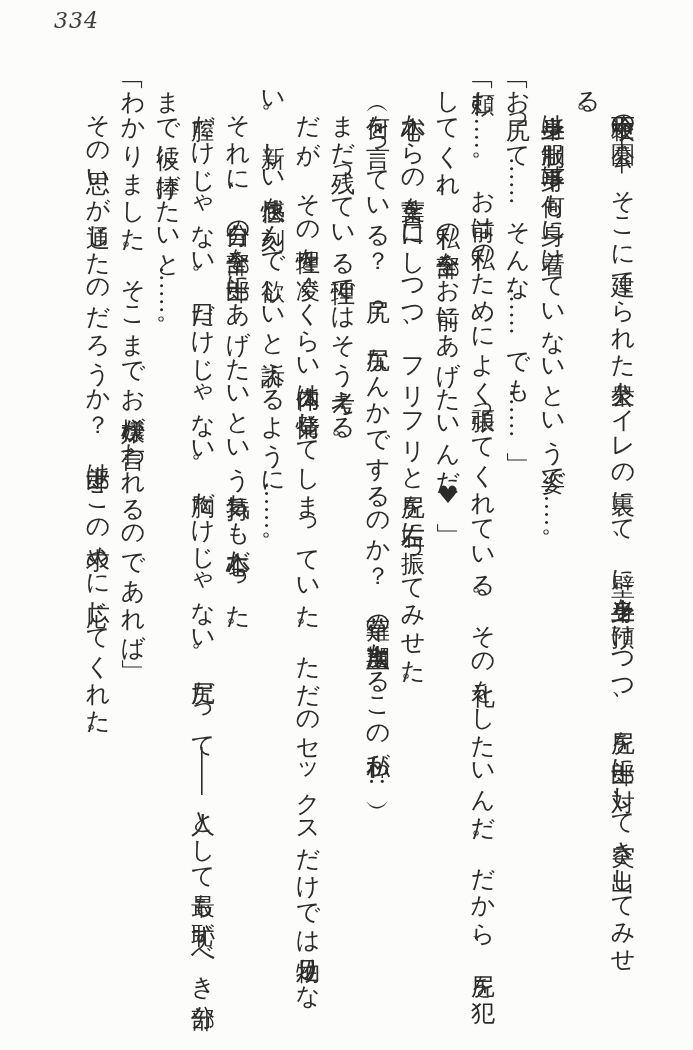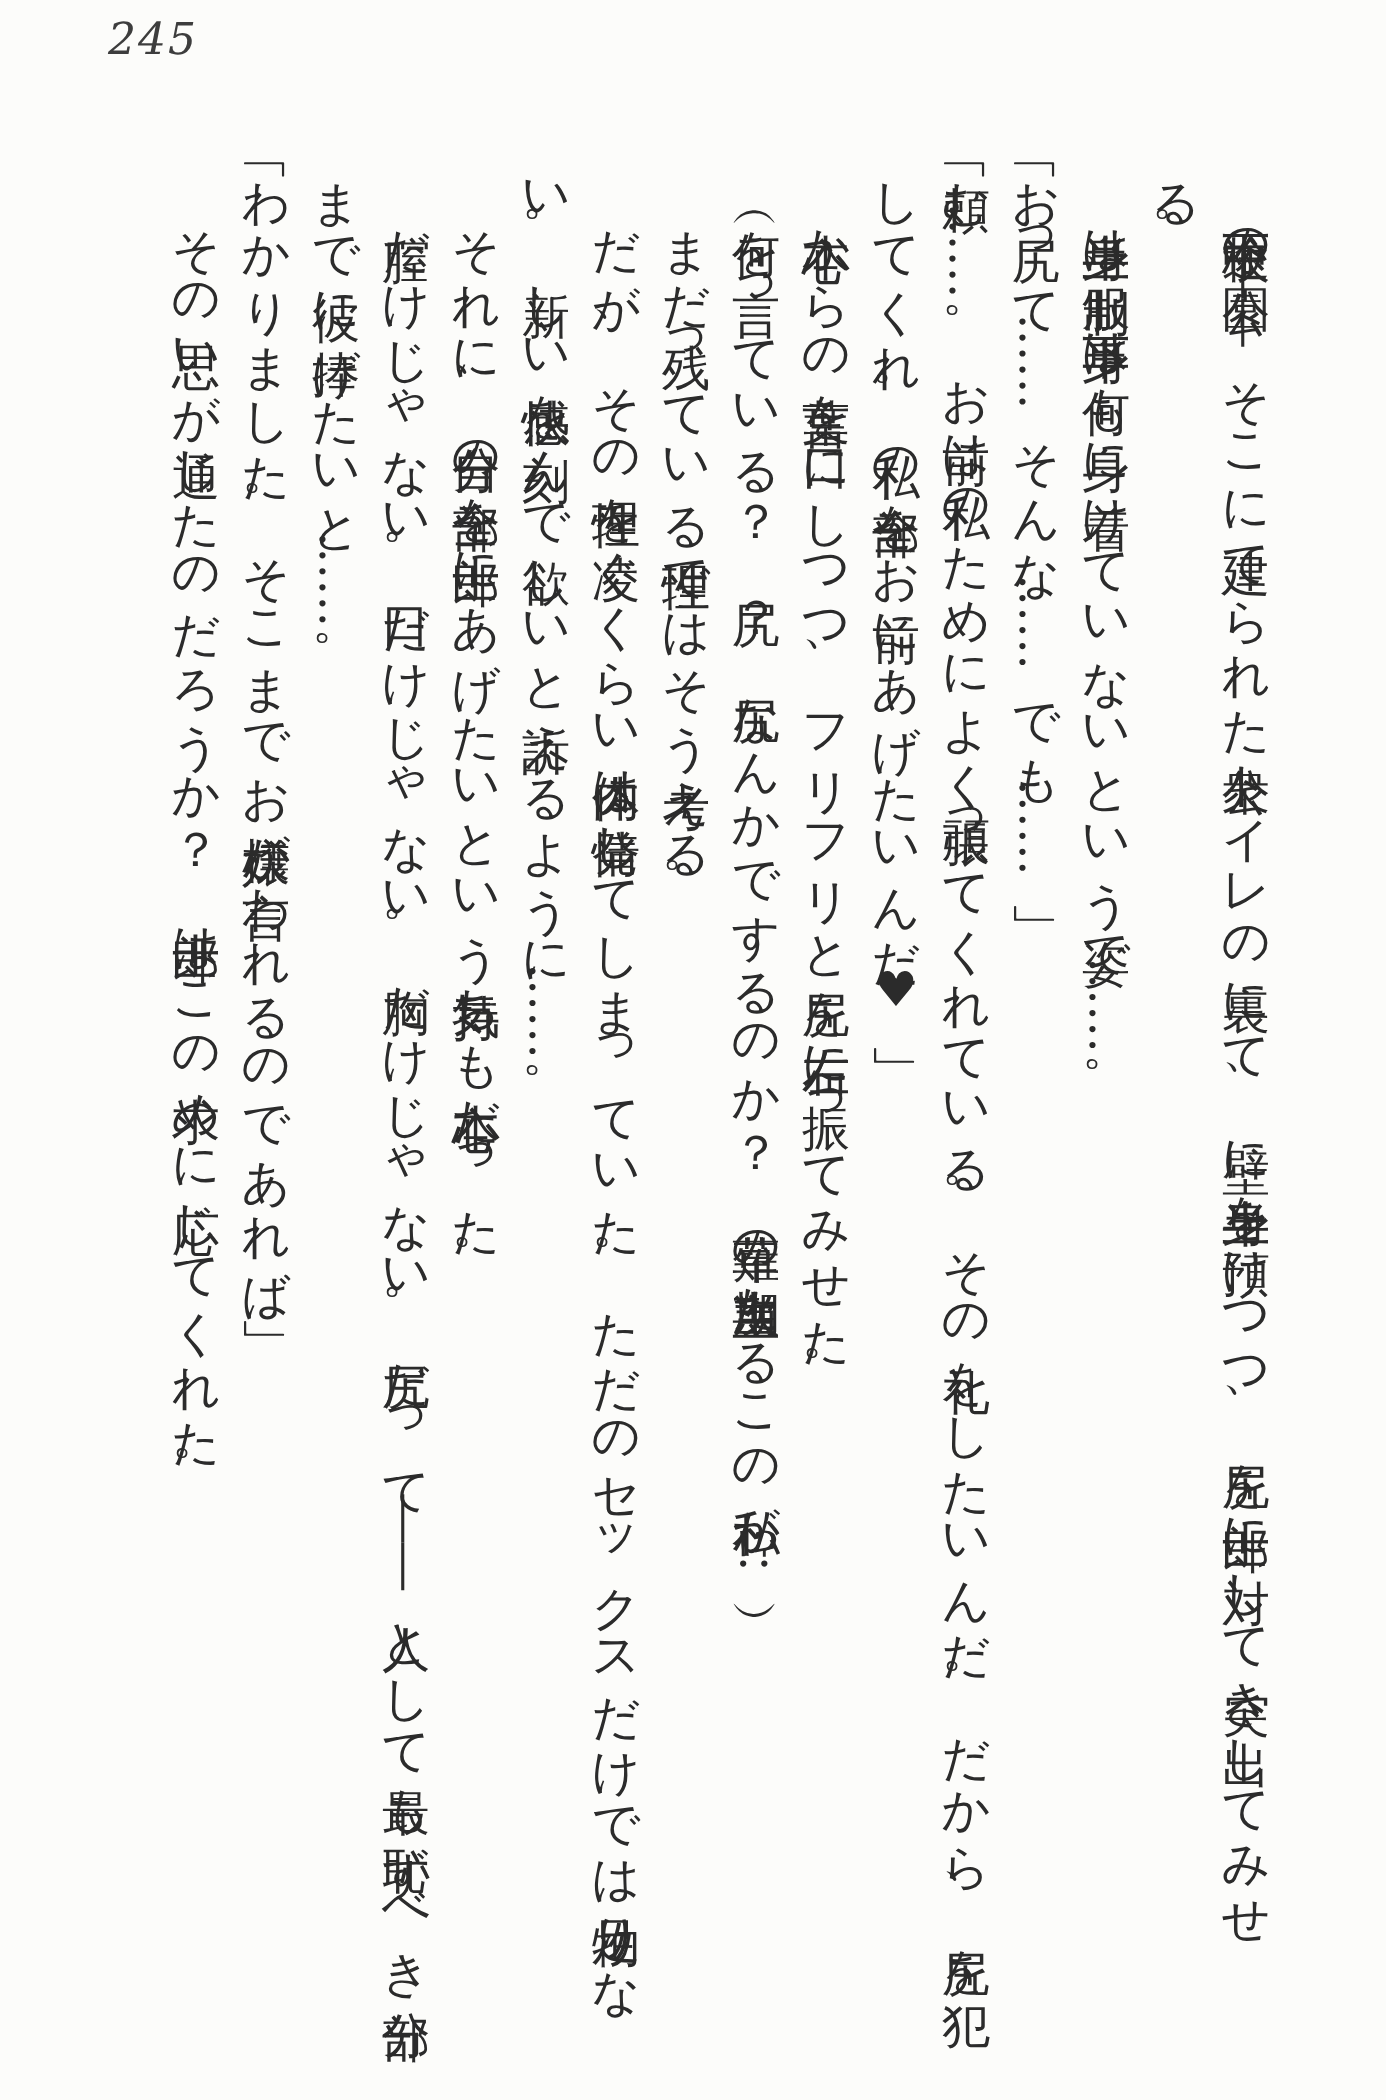--- a/index.html
+++ b/index.html
@@ -48,21 +48,21 @@
   }
   .tcy {
     text-combine-upright: all;
     -webkit-text-combine: horizontal;
   }
 </style>
 </head>
 <body>
 
 <div class="page">
-  <div class="page-number">245</div>
+  <div class="page-number">334</div>
   <div class="text-block" id="text-block">
       <p>下校途中の公園――そこに建てられた公衆トイレの裏にて、壁に上半身を預けつつ、尻を士郎に対して突き出してみせる。</p>
       <p>上半身は制服、下半身は何も身に着けていないという姿で……。</p>
       <p class="no-indent">「お尻って……そんな……でも……」</p>
       <p class="no-indent">「頼む……。お前は私のためによく頑張ってくれている。その礼をしたいんだ。だから、尻を犯してくれ。私の全部をお前にあげたいんだ♥」</p>
       <p>本心からの言葉を口にしつつ、フリフリと尻を左右に振ってみせた。</p>
       <p>（何を言っている？　尻？　尻なんかでするのか？　草薙の次期当主たるこの私が<span class="tcy">!?</span>）</p>
       <p>まだ残っている理性ではそう考える。</p>
       <p>だが、その理性を凌ぐくらい肉体は発情してしまっていた。ただのセックスだけでは物足りない。新しい快感を刻んで欲しいと訴えるように……。</p>
       <p>それに、自分の全部を士郎にあげたいという気持ちも本心だった。</p>

